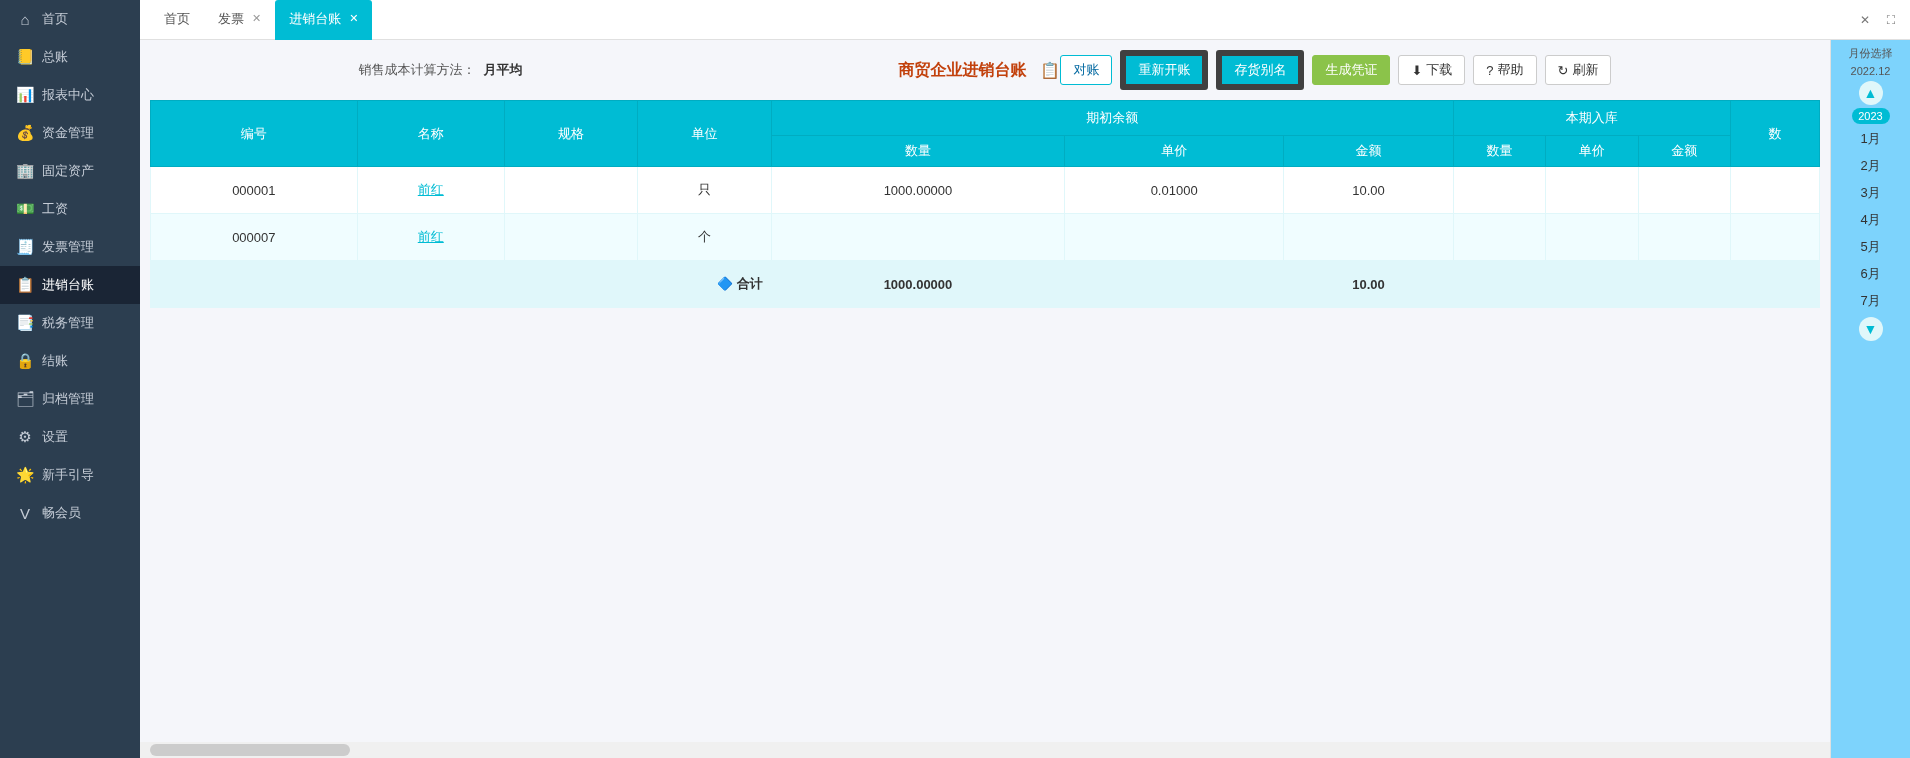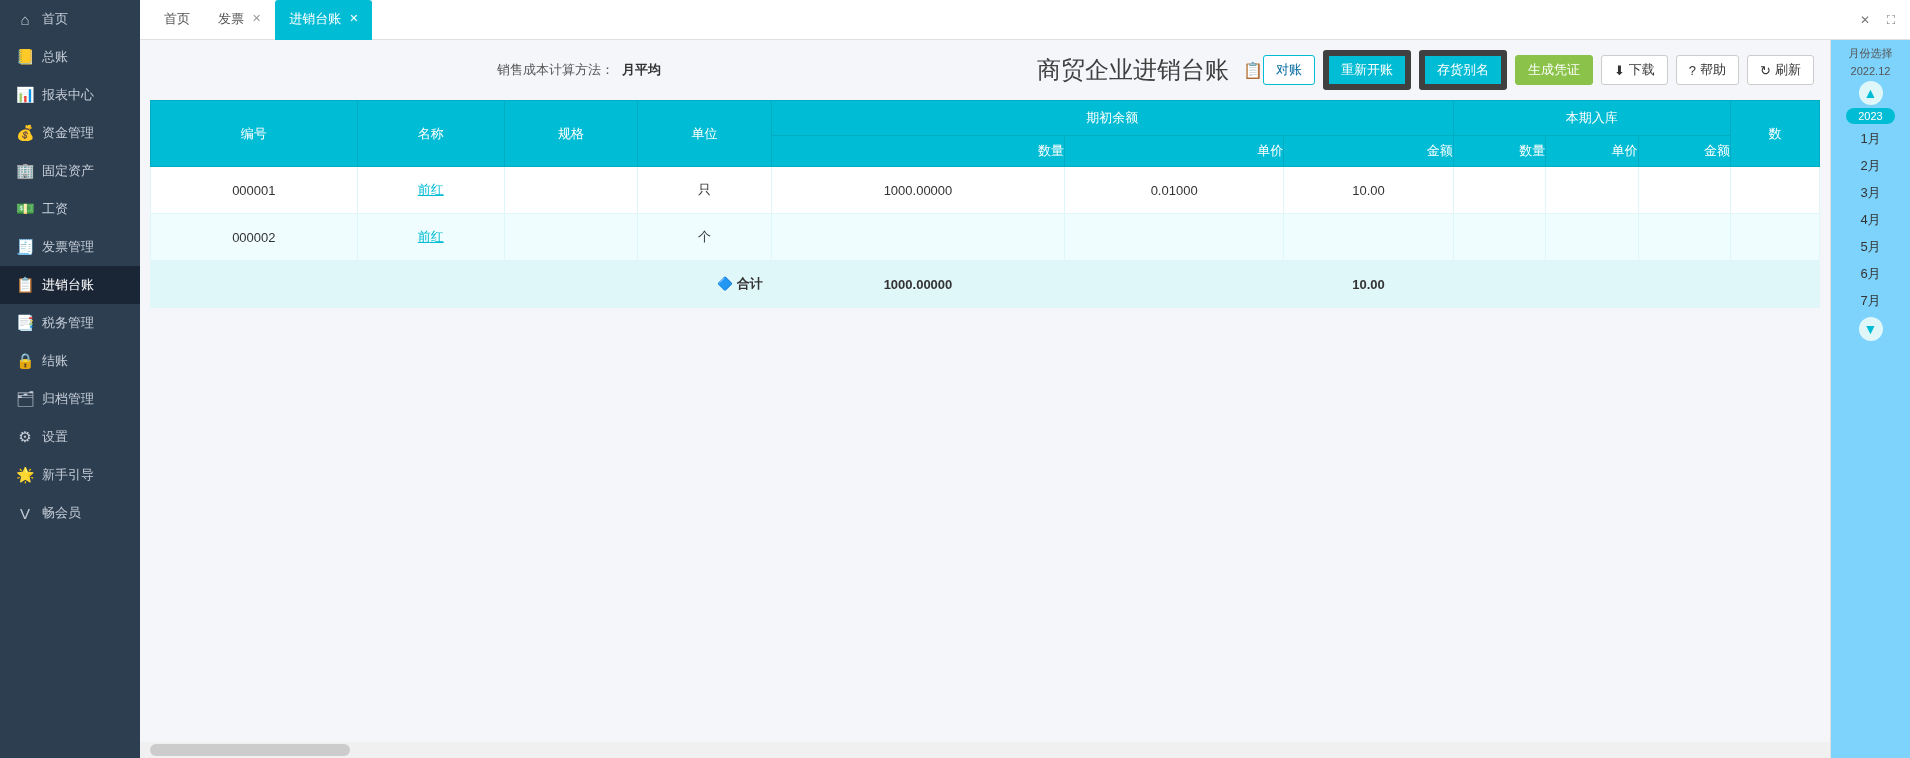--- a/index.html
+++ b/index.html
@@ -107,36 +107,36 @@
       display: flex;
       flex-direction: column;
       overflow: hidden;
       padding: 0;
     }
 
     
     .toolbar {
       display: flex;
       align-items: center;
-      justify-content: flex-end;
+      justify-content: center;
       padding: 10px 16px;
       background: #f5f6fa;
       flex-shrink: 0;
     }
     .toolbar-left {
       display: flex;
       align-items: center;
       gap: 8px;
       font-size: 13px;
       color: #555;
     }
     .toolbar-title {
-      font-size: 24px;
-      font-weight: normal;
-      color: #404040;
+      font-size: 16px;
+      font-weight: bold;
+      color: #c2410c;
     }
     .toolbar-title-icon {
       font-size: 16px;
       color: #00bcd4;
       margin-left: 6px;
     }
     .toolbar-right {
       display: flex;
       align-items: center;
       gap: 8px;
@@ -185,21 +185,21 @@
       color: #fff;
       text-align: center;
       padding: 8px 6px;
       font-size: 13px;
       font-weight: normal;
       border: 1px solid #00acc1;
     }
     thead tr.header-sub th {
       background: #00bcd4;
       color: #fff;
-      text-align: right;
+      text-align: center;
       padding: 6px 0;
       font-size: 13px;
       font-weight: normal;
       border: 1px solid #00acc1;
     }
     tbody tr td {
       border: 1px solid #e0f7fa;
       padding: 14px 8px;
       font-size: 13px;
       color: #333;
@@ -250,21 +250,21 @@
     .month-item.active {
       background: #00bcd4;
       color: #fff;
       border-radius: 12px;
     }
     .month-item.year-badge {
       background: #00bcd4;
       color: #fff;
       border-radius: 10px;
       font-size: 11px;
-      width: 49px;
+      width: 38px;
       padding: 2px 0;
     }
     .month-nav {
       width: 24px;
       height: 24px;
       border-radius: 50%;
       background: #e0f7fa;
       display: flex;
       align-items: center;
       justify-content: center;
@@ -432,21 +432,21 @@
       <td>只</td>
       <td>1000.00000</td>
       <td>0.01000</td>
       <td>10.00</td>
       <td></td>
       <td></td>
       <td></td>
       <td></td>
     </tr>
               <tr>
-      <td>000002</td>
+      <td>000007</td>
       <td><span class="text-link">前红</span></td>
       <td></td>
       <td>个</td>
       <td></td>
       <td></td>
       <td></td>
       <td></td>
       <td></td>
       <td></td>
       <td></td>

